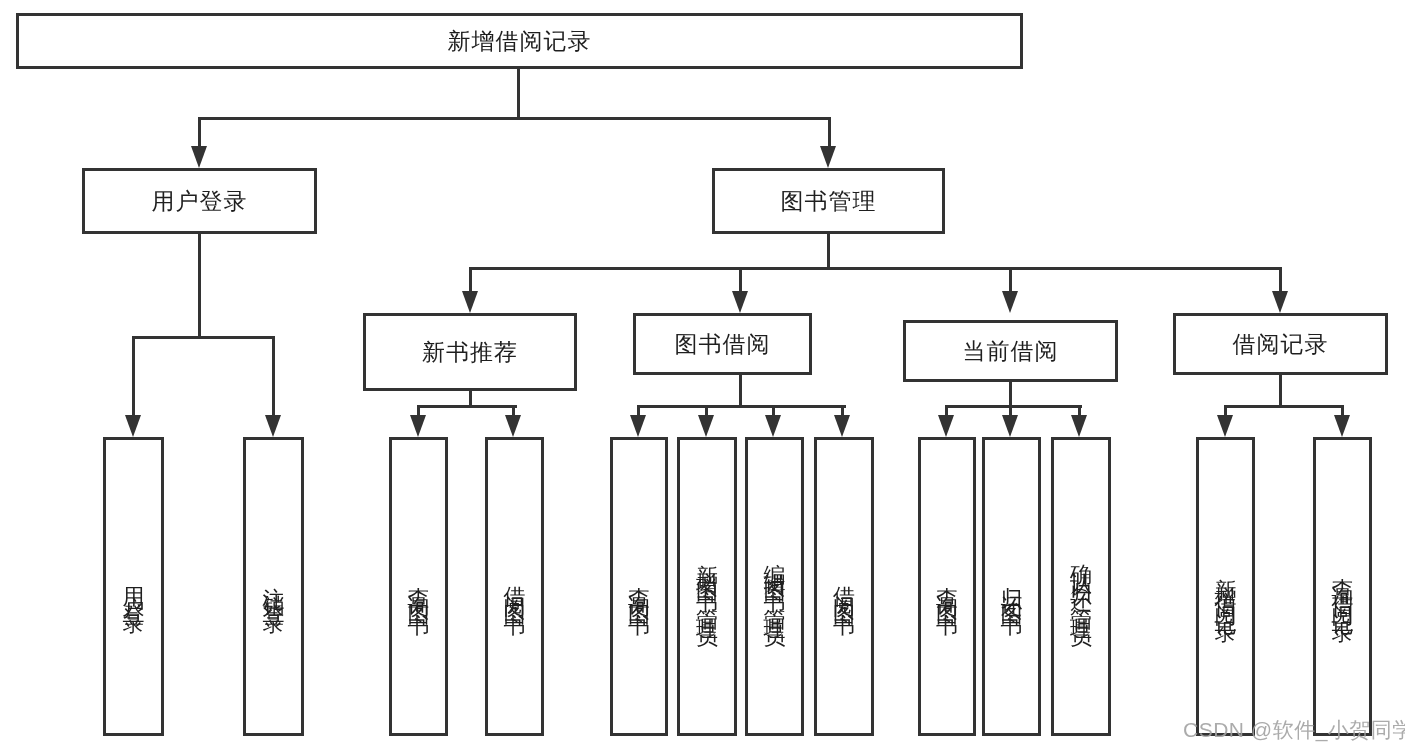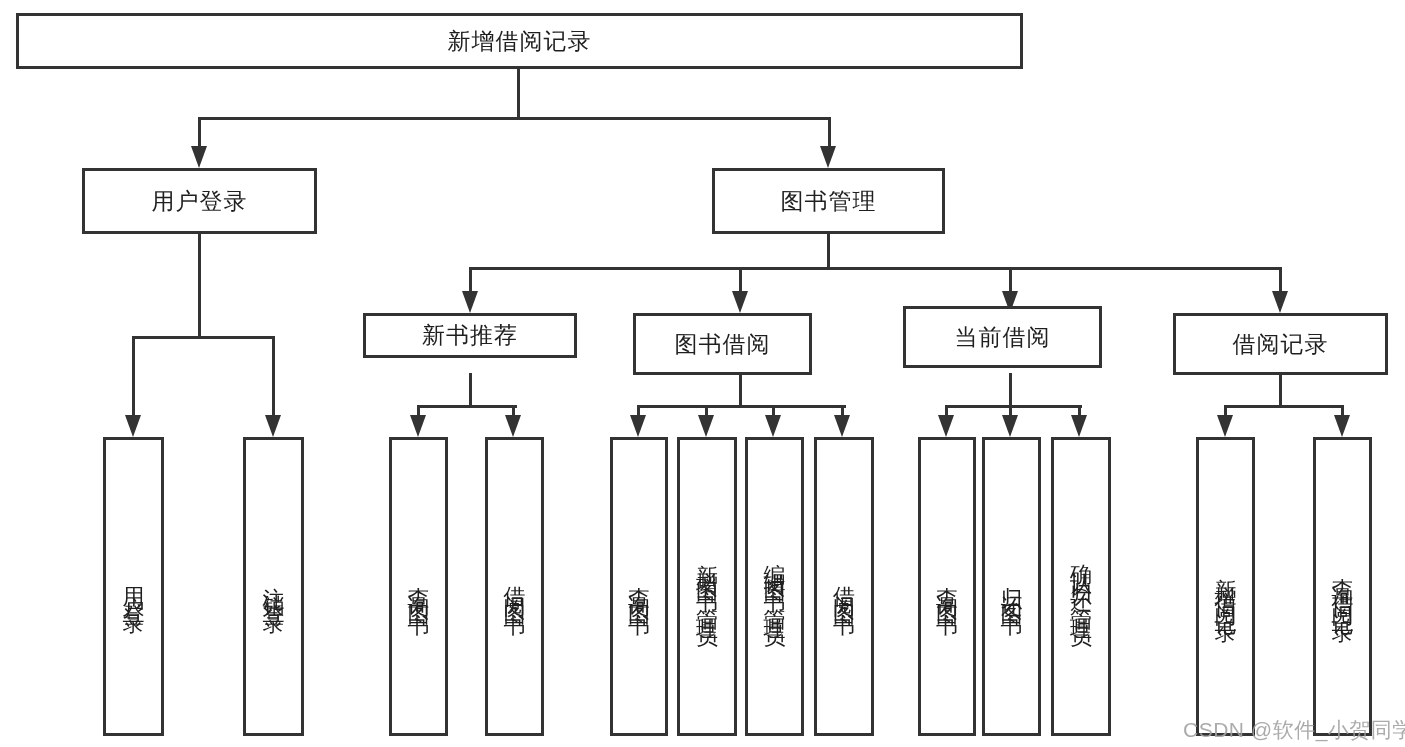--- a/index.html
+++ b/index.html
@@ -71,27 +71,27 @@
     <span>新增借阅记录</span>
   </div>
 
   <div class="box" style="left:82px;top:168px;width:235px;height:66px;">
     <span>用户登录</span>
   </div>
   <div class="box" style="left:712px;top:168px;width:233px;height:66px;">
     <span>图书管理</span>
   </div>
 
-  <div class="box" style="left:363px;top:313px;width:214px;height:45px;">
+  <div class="box" style="left:363px;top:313px;width:214px;height:78px;">
     <span>新书推荐</span>
   </div>
   <div class="box" style="left:633px;top:313px;width:179px;height:62px;">
     <span>图书借阅</span>
   </div>
-  <div class="box" style="left:903px;top:306px;width:199px;height:62px;">
+  <div class="box" style="left:903px;top:320px;width:215px;height:62px;">
     <span>当前借阅</span>
   </div>
   <div class="box" style="left:1173px;top:313px;width:215px;height:62px;">
     <span>借阅记录</span>
   </div>
 
   <div class="box leaf" style="left:103px;width:61px;">
     <span>用户登录</span>
   </div>
   <div class="box leaf" style="left:243px;width:61px;">

